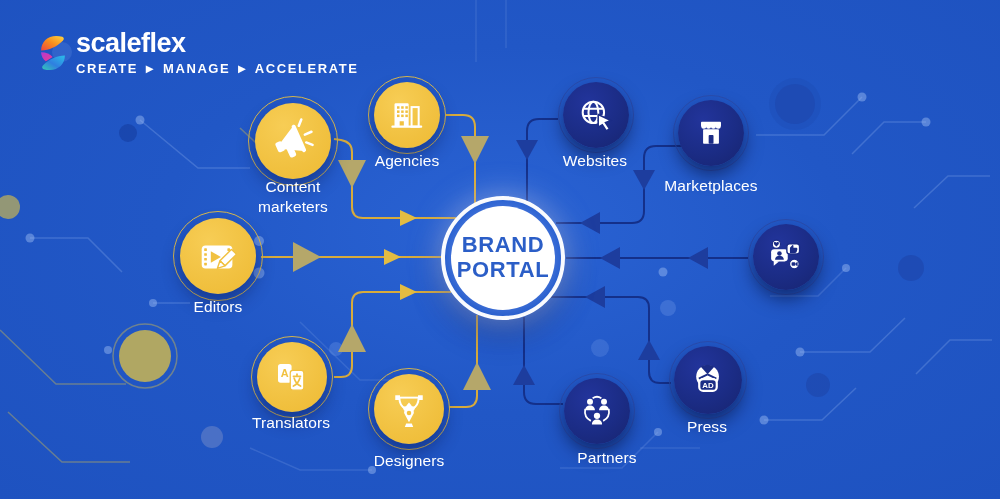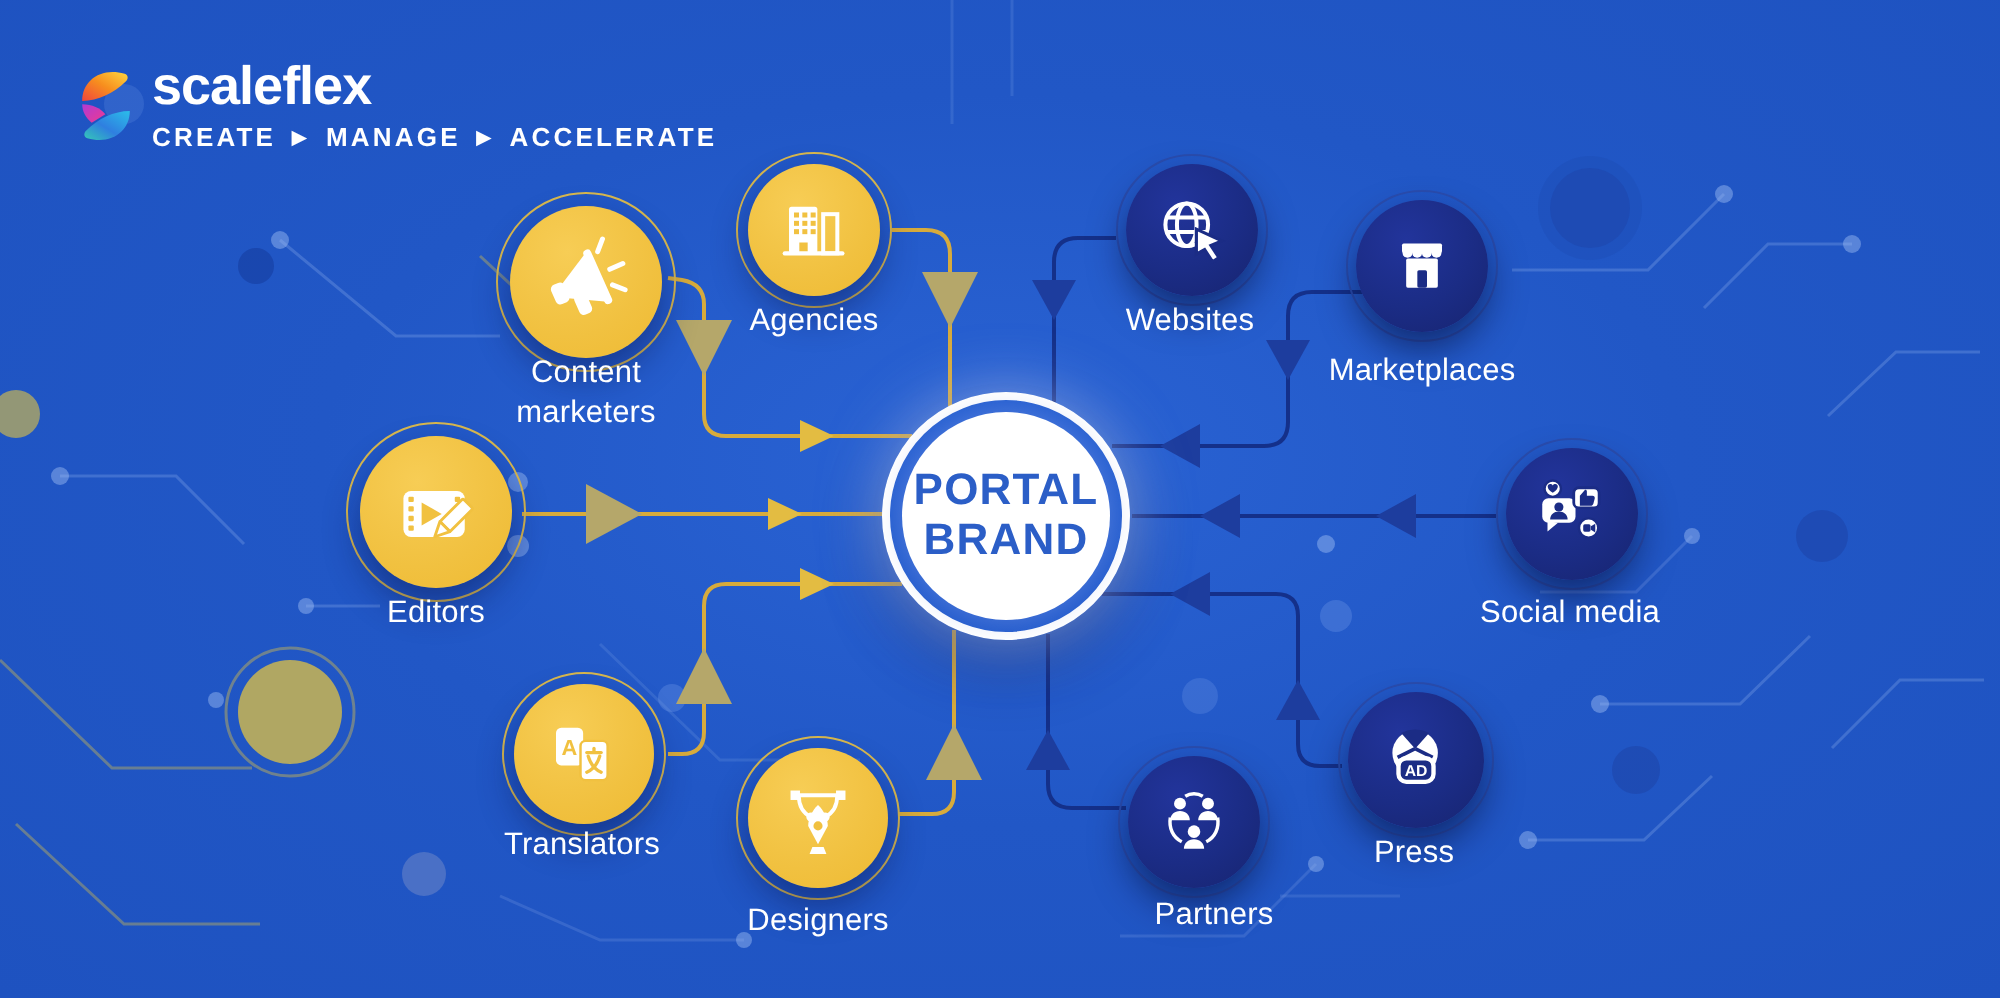--- a/index.html
+++ b/index.html
@@ -163,22 +163,22 @@
       <path d="M34 27 C34 39 23 47 9 43 C7 42.4 6.6 40 8.4 38.4 C15.5 31.5 24.5 27 34 27 Z" fill="url(#gBl)"></path>
     </svg>
     <div class="logo-text-col">
       <div class="logo-name">scaleflex</div>
       <div class="logo-tagline">CREATE ► MANAGE ► ACCELERATE</div>
     </div>
   </div>
 
   <div class="center-wrap">
     <div class="center-disc">
+      <div class="center-title">BRAND</div>
       <div class="center-title">PORTAL</div>
-      <div class="center-title">BRAND</div>
     </div>
   </div>
 
   <div class="node node-ring-yellow" style="left:248px;top:96px;width:90px;height:90px;">
     <div class="disc disc-yellow" style="width:76px;height:76px;">
       <svg width="46" height="46" viewBox="0 0 48 48">
         <g transform="rotate(-24 24 24)" fill="#fff">
           <path d="M12 20 L30 10 L30 38 L12 28 Z"></path>
           <rect x="28.6" y="8.6" width="4.2" height="30.8" rx="2"></rect>
           <rect x="5.5" y="18.5" width="7.5" height="11" rx="2.5"></rect>
@@ -314,21 +314,20 @@
         <rect x="25" y="9" width="14.5" height="11.5" rx="3" fill="#fff" stroke="#1b2c85" stroke-width="1.6"></rect>
         <path d="M28.5 18 v-4.5 l2.6 -3 c0.5 -0.6 1.4 -0.2 1.4 0.6 v2.4 h3.2 c0.9 0 1.5 0.8 1.3 1.6 l-0.8 3 c-0.2 0.7 -0.8 1.2 -1.6 1.2 h-6.1 z" fill="#1b2c85"></path>
         <circle cx="13" cy="9.5" r="4.7" fill="#fff" stroke="#1b2c85" stroke-width="1.4"></circle>
         <path d="M13 11.9 c-1.9 -1.2 -2.9 -2.4 -2.9 -3.6 0 -0.8 0.6 -1.4 1.4 -1.4 0.6 0 1.2 0.3 1.5 0.8 0.3 -0.5 0.9 -0.8 1.5 -0.8 0.8 0 1.4 0.6 1.4 1.4 0 1.2 -1 2.4 -2.9 3.6 z" fill="#1b2c85"></path>
         <circle cx="33.5" cy="32" r="5.5" fill="#fff" stroke="#1b2c85" stroke-width="1.4"></circle>
         <rect x="30.4" y="29.9" width="4.2" height="4.2" rx="0.9" fill="#1b2c85"></rect>
         <path d="M34.8 31 l2.5 -1.5 v5 l-2.5 -1.5 z" fill="#1b2c85"></path>
       </svg>
     </div>
   </div>
-  <div class="label" style="left:720px;top:297px;width:130px;">Social media</div>
 
   <div class="node node-ring-navy" style="left:669px;top:341px;width:78px;height:78px;">
     <div class="disc disc-navy" style="width:68px;height:68px;">
       <svg width="42" height="42" viewBox="0 0 48 48">
         <circle cx="23.5" cy="20" r="13" fill="#fff"></circle>
         <path d="M15.5 8.5 L23.5 17.5 L31.5 8.5 Q27.5 6.6 23.5 6.6 Q19.5 6.6 15.5 8.5 Z" fill="#1b2c85"></path>
         <path d="M23.5 17.5 L13.5 22.5 M23.5 17.5 L33.5 22.5" stroke="#1b2c85" stroke-width="2.2" fill="none"></path>
         <rect x="14" y="23" width="20" height="13.5" rx="4.5" fill="#1b2c85" stroke="#fff" stroke-width="2.5"></rect>
         <text x="24" y="33" text-anchor="middle" font-family="Liberation Sans, DejaVu Sans, sans-serif" font-size="9" font-weight="bold" fill="#fff">AD</text>
       </svg>

